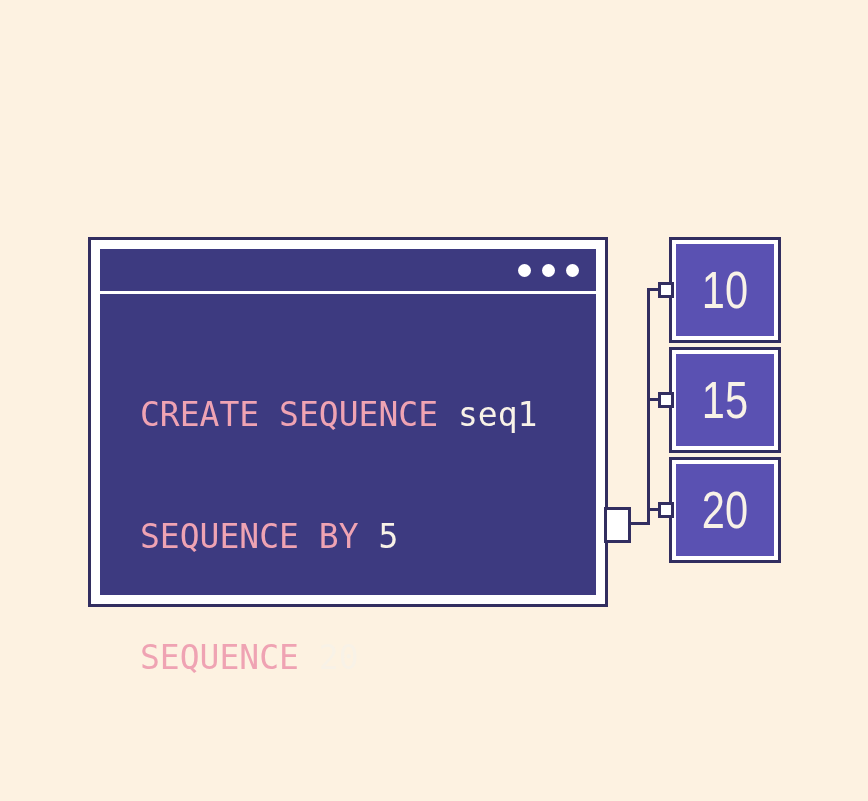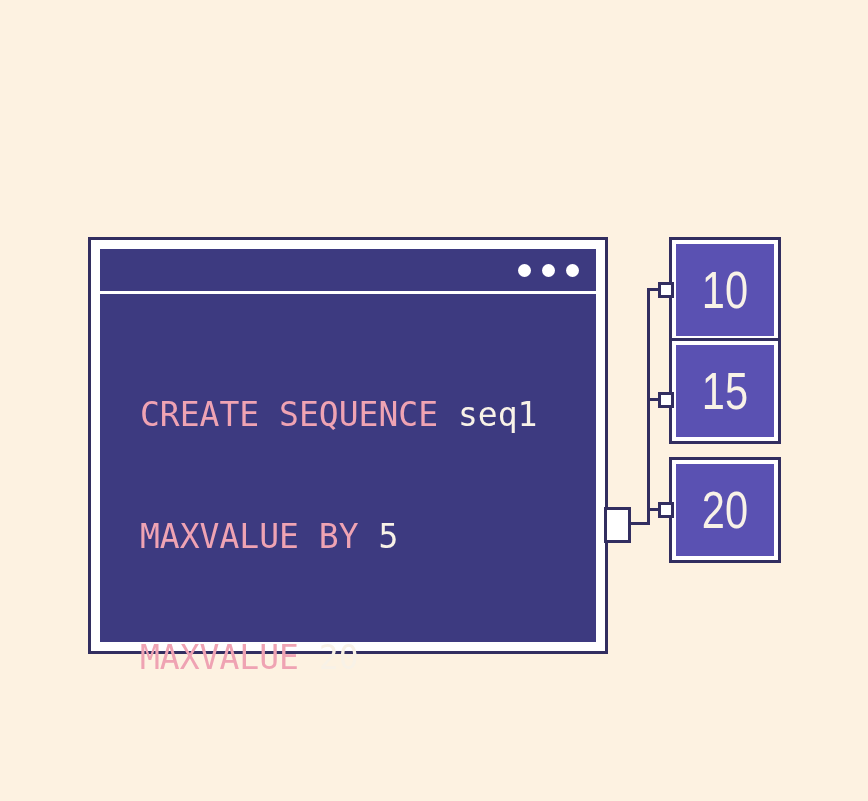--- a/index.html
+++ b/index.html
@@ -20,21 +20,21 @@
   
   .line{position:absolute;background:var(--outline-color);}
   .trunk{left:647px;top:288px;width:3px;height:237px;}
   .stub{height:3px;width:12px;left:648px;}
   .stub-1{top:288px;}
   .stub-2{top:398px;}
   .stub-3{top:508px;}
   .bottom-link{left:628px;top:522px;width:22px;height:3px;}
   
   .window{
-    position:absolute;left:88px;top:237px;width:520px;height:417px;
+    position:absolute;left:88px;top:237px;width:520px;height:370px;
     box-sizing:border-box;border:3px solid var(--outline-color);
     background:var(--frame-fill);padding:9px;
   }
   .window-inner{
     width:100%;height:100%;background:var(--terminal-bg);
     display:flex;flex-direction:column;
   }
   .titlebar{
     height:42px;flex:0 0 42px;display:flex;align-items:center;
     justify-content:flex-end;padding-right:17px;gap:11px;
@@ -54,21 +54,21 @@
     box-sizing:border-box;border:3px solid var(--outline-color);
     background:var(--frame-fill);
   }
   
   .seq-box{
     position:absolute;left:669px;width:112px;height:106px;
     box-sizing:border-box;border:3px solid var(--outline-color);
     background:var(--frame-fill);padding:4px;
   }
   .seq-box-1{top:237px;}
-  .seq-box-2{top:338px;}
+  .seq-box-2{top:347px;}
   .seq-box-3{top:457px;}
   .seq-box-inner{
     width:100%;height:100%;background:var(--box-fill);
     display:flex;align-items:center;justify-content:center;
   }
   .seq-value{
     color:var(--plain-color);font-size:52px;
     transform:scaleX(0.8);display:inline-block;
   }
   
@@ -95,22 +95,22 @@
   <div class="window">
     <div class="window-inner">
       <div class="titlebar">
         <span class="dot"></span>
         <span class="dot"></span>
         <span class="dot"></span>
       </div>
       <div class="separator"></div>
       <div class="terminal-body">
         <div class="code-line"><span class="kw">CREATE SEQUENCE </span><span class="val">seq1</span></div>
-        <div class="code-line"><span class="kw">MAXVALUE BY </span><span class="val">5</span></div>
-        <div class="code-line"><span class="kw">MAXVALUE </span><span class="val">20</span></div>
+        <div class="code-line"><span class="kw">SEQUENCE BY </span><span class="val">5</span></div>
+        <div class="code-line"><span class="kw">SEQUENCE </span><span class="val">20</span></div>
         
       </div>
     </div>
   </div>
 
   <div class="port"></div>
 
   <div class="seq-box seq-box-1">
     <div class="seq-box-inner">
       <span class="seq-value">10</span>

